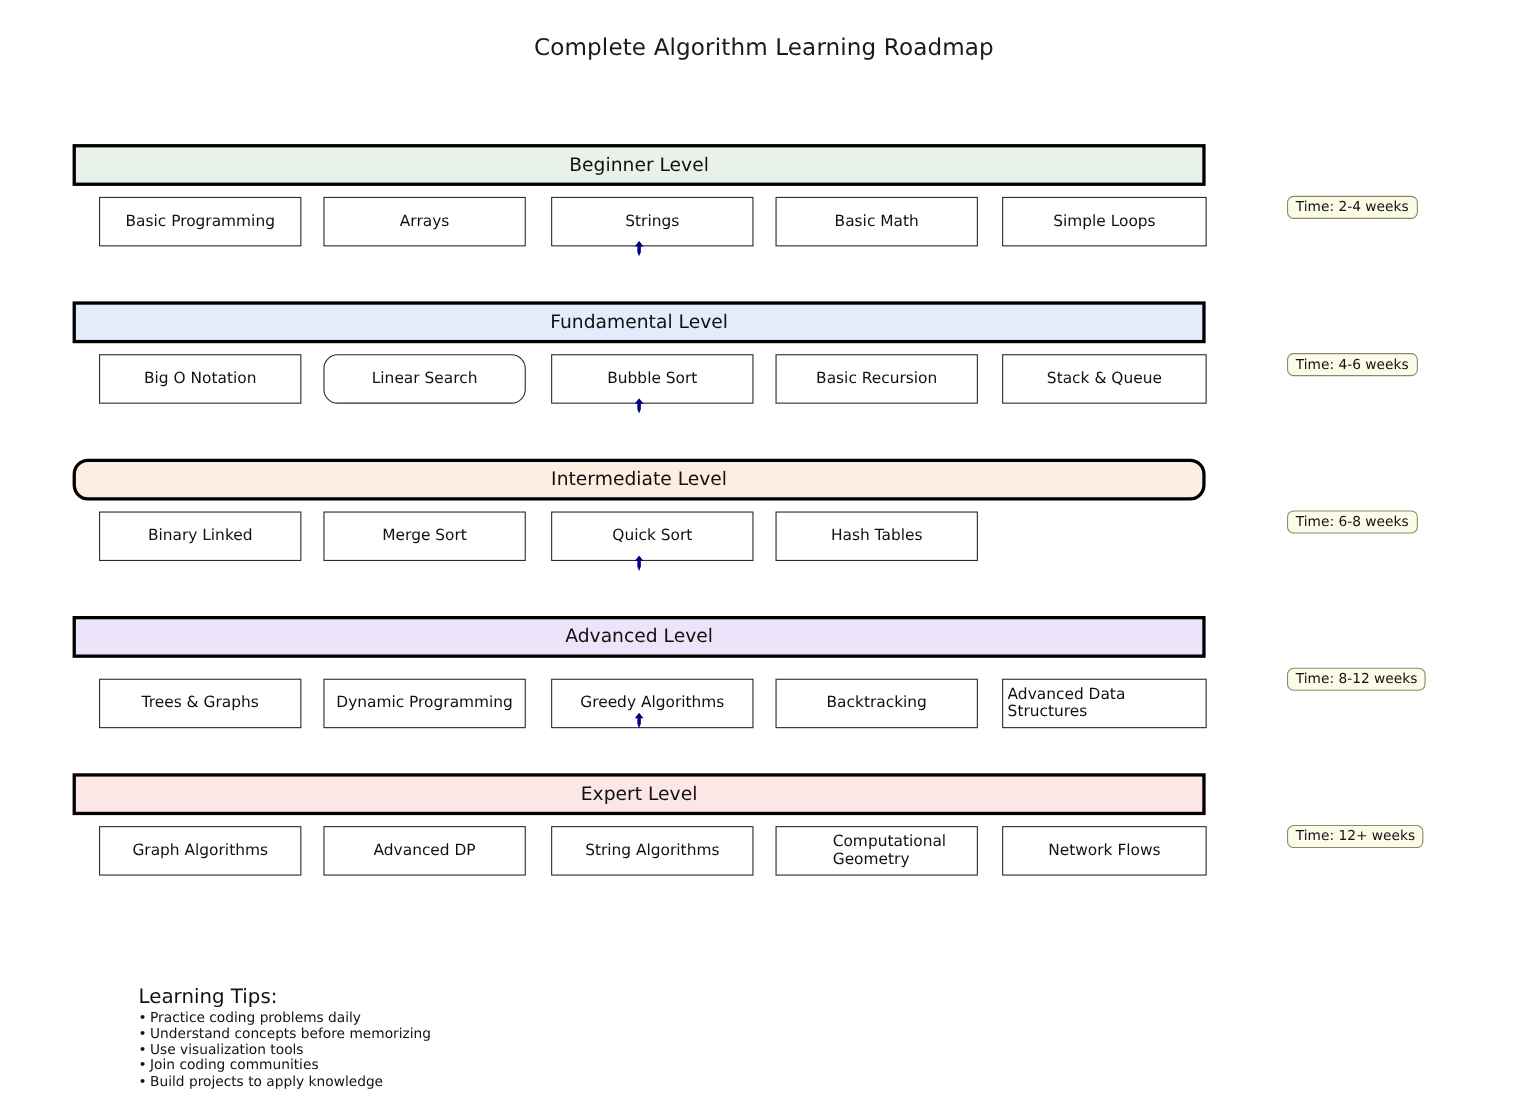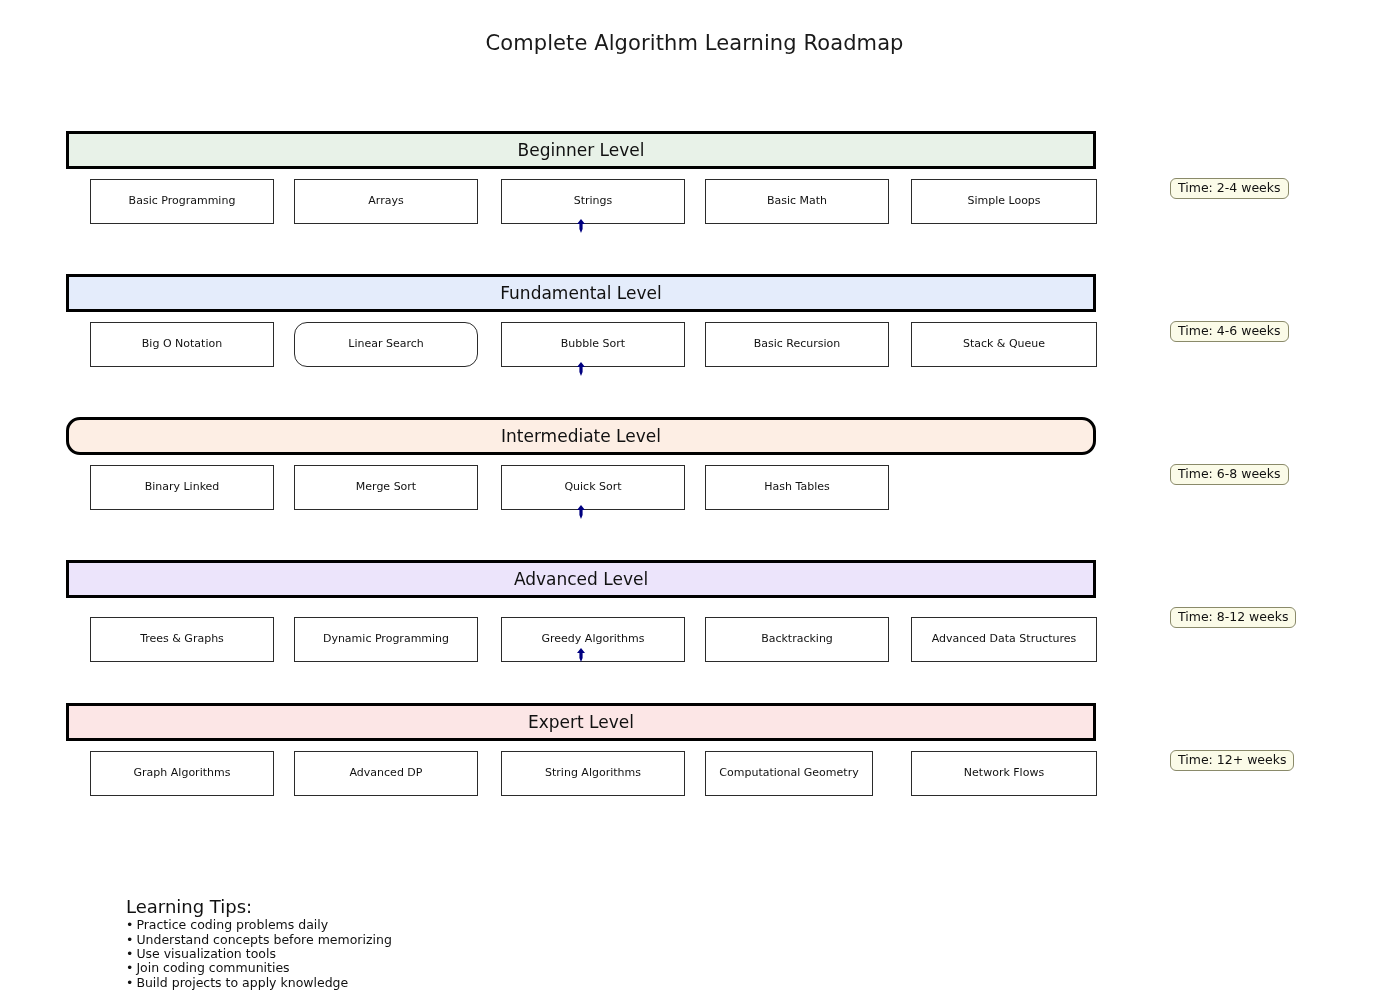--- a/index.html
+++ b/index.html
@@ -63,21 +63,21 @@
     width: 184px;
     height: 45px;
     box-sizing: border-box;
     background: #ffffff;
     border: 1.4px solid #2b2b2b;
     display: flex;
     align-items: center;
     justify-content: center;
   }
   .topic-box-label {
-    font-size: 11px;
+    font-size: 14px;
     color: #111111;
     line-height: 1.1;
     padding: 0 4px;
   }
 
   .flow-arrow {
     position: absolute;
     left: 573px;
     width: 16px;
     height: 18px;
@@ -235,21 +235,21 @@
       <div class="box-row" style="top: 751px;">
         <div class="topic-box" style="left: 0px; width: 184px;">
           <div class="topic-box-label">Graph Algorithms</div>
         </div>
         <div class="topic-box" style="left: 204px; width: 184px;">
           <div class="topic-box-label">Advanced DP</div>
         </div>
         <div class="topic-box" style="left: 411px; width: 184px;">
           <div class="topic-box-label">String Algorithms</div>
         </div>
-        <div class="topic-box" style="left: 615px; width: 168px;">
+        <div class="topic-box" style="left: 615px; width: 184px; padding-left: 47px;">
           <div class="topic-box-label">Computational Geometry</div>
         </div>
         <div class="topic-box" style="left: 821px; width: 186px;">
           <div class="topic-box-label">Network Flows</div>
         </div>
       </div>
     </div>
   </div>
 
 <div id="badges-container">

